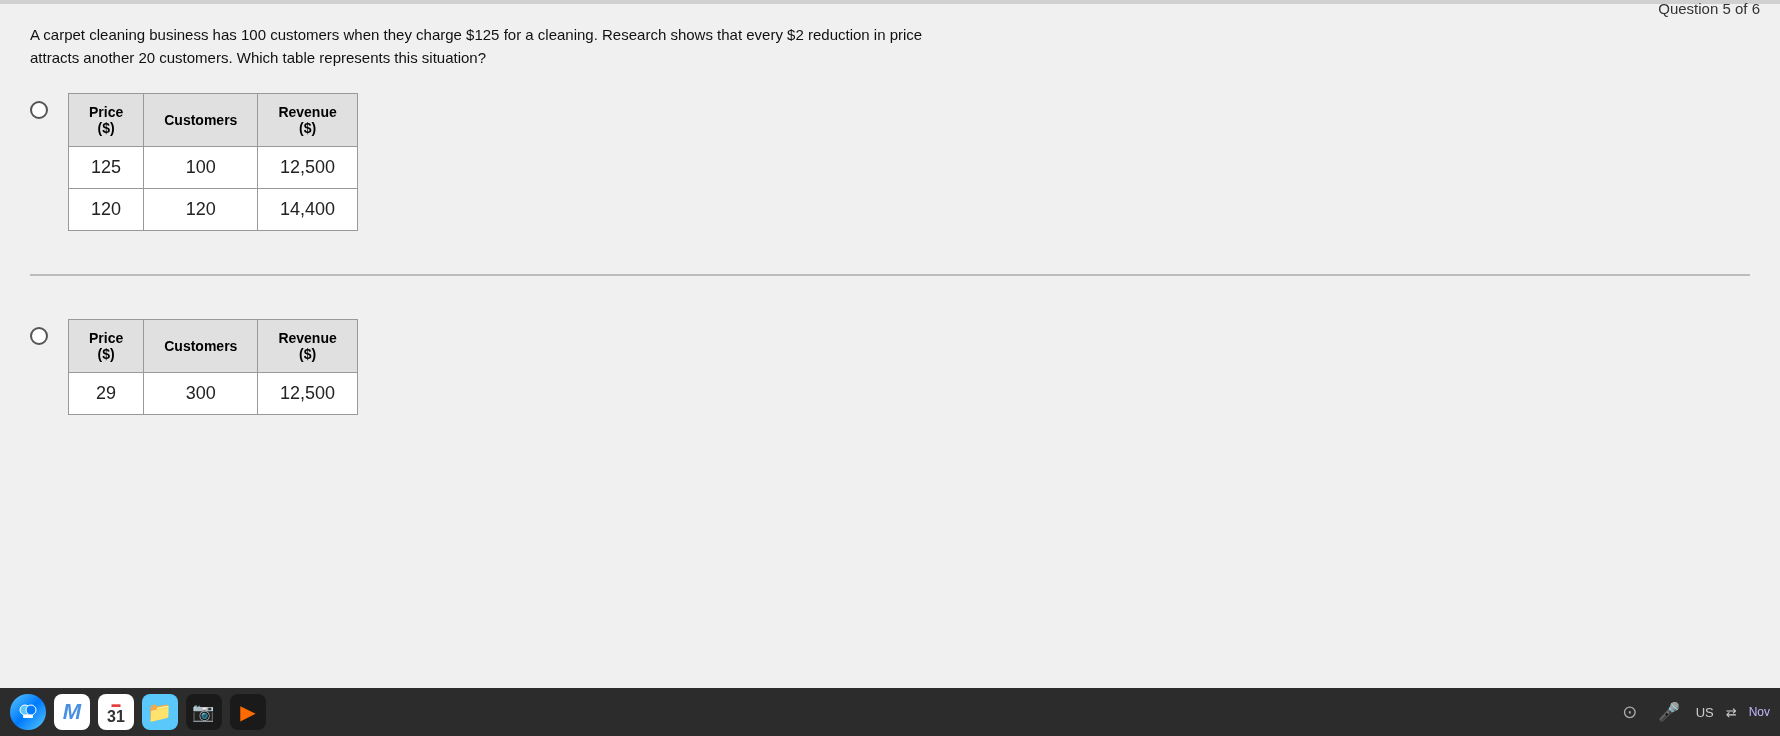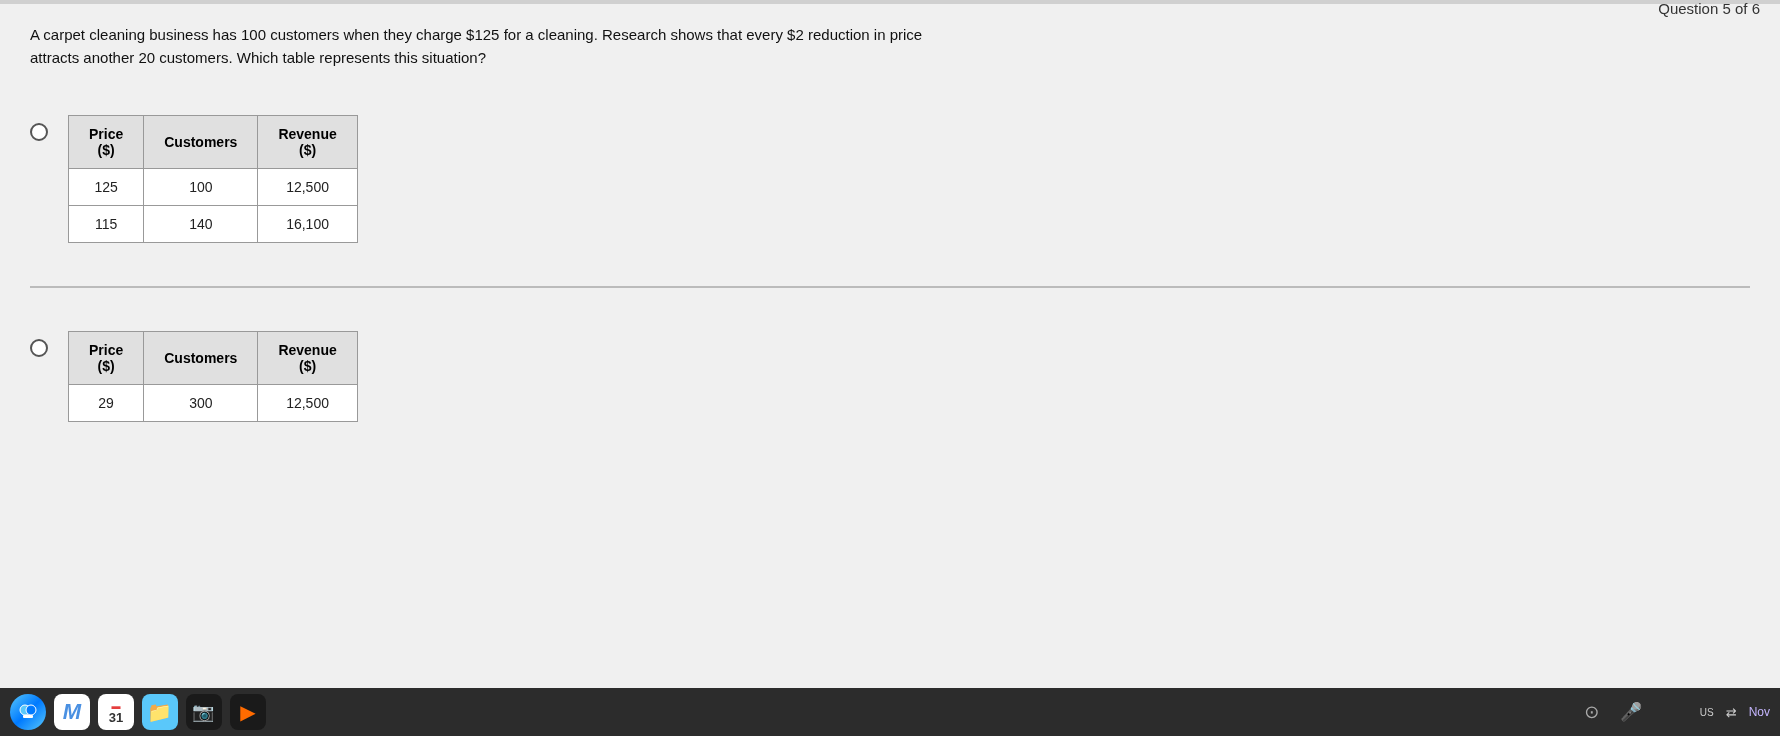--- a/index.html
+++ b/index.html
@@ -33,21 +33,21 @@
     .main-content {
       background: #f0f0f0;
       padding: 20px 30px;
       min-height: 700px;
     }
 
     .question-text {
       font-size: 15px;
       color: #111;
       line-height: 1.5;
-      margin-bottom: 46px;
+      margin-bottom: 24px;
       max-width: 900px;
     }
 
     
     .options-container {
       display: flex;
       flex-direction: column;
       gap: 28px;
     }
 
@@ -81,21 +81,21 @@
       font-size: 14px;
       text-align: center;
       padding: 10px 20px;
       border: 1px solid #999;
     }
 
     .data-table td {
       text-align: center;
       padding: 10px 20px;
       border: 1px solid #999;
-      font-size: 14px;
+      font-size: 18px;
       color: #222;
       background: white;
     }
 
     
     .section-divider {
       width: 100%;
       height: 2px;
       background: #bbb;
       margin: 15px 0;
@@ -174,23 +174,23 @@
             <th>Revenue<br>($)</th>
           </tr>
         </thead>
         <tbody>
           <tr>
             <td>125</td>
             <td>100</td>
             <td>12,500</td>
           </tr>
           <tr>
-            <td>115</td>
-            <td>140</td>
-            <td>16,100</td>
+            <td>120</td>
+            <td>120</td>
+            <td>14,400</td>
           </tr>
         </tbody>
       </table>
     </div>
 
     <div class="section-divider"></div>
 
     <div class="option-row">
       <div class="radio-btn"></div>
       <table class="data-table">
@@ -224,36 +224,36 @@
           <rect x="7" y="15" width="10" height="3" rx="1" fill="white"></rect>
         </svg>
     </div>
 
     <div class="taskbar-icon" style="background: white; border-radius: 8px;">
       <span style="color: #4a90e2; font-size: 22px; font-weight: bold; font-style: italic;">M</span>
     </div>
 
     <div class="taskbar-icon" style="background: white; border-radius: 8px; font-size: 13px; font-weight: bold; color: #e53e3e; flex-direction: column;">
       <span style="font-size: 9px; color: #e53e3e; font-weight: bold;">▬</span>
-      <span style="font-size: 13px; color: #333; font-weight: bold; line-height: 1;">31</span>
+      <span style="font-size: 16px; color: #333; font-weight: bold; line-height: 1;">31</span>
     </div>
 
     <div class="taskbar-icon" style="background: #5ac8fa; border-radius: 8px;">
       <span style="font-size: 20px;">📁</span>
     </div>
 
     <div class="taskbar-icon" style="background: #1a1a1a; border-radius: 8px;">
       <span style="font-size: 18px;">📷</span>
     </div>
 
     <div class="taskbar-icon" style="background: #1a1a1a; border-radius: 8px;">
       <span style="font-size: 20px; color: #ff6b00;">▶</span>
     </div>
   </div>
 
   <div class="taskbar-right">
     <div class="taskbar-right-icon" style="color: #aaa;">⊙</div>
     <div class="taskbar-right-icon" style="color: #aaa;">🎤</div>
-    <span style="color: #ccc; font-size: 10px; margin-left: 42px;">US</span>
+    <span style="color: #ccc; font-size: 13px;">US</span>
     <span style="color: #ccc; font-size: 13px;">⇄</span>
     <span style="color: #c4b5fd; font-size: 12px;">Nov</span>
   </div>
 </div>
 
 </body></html>

